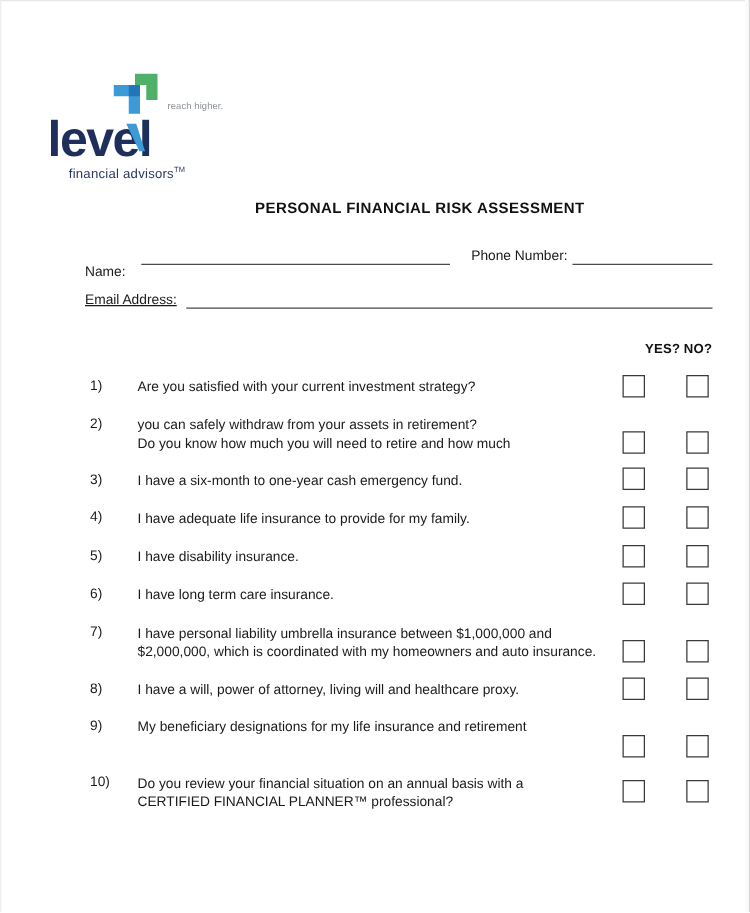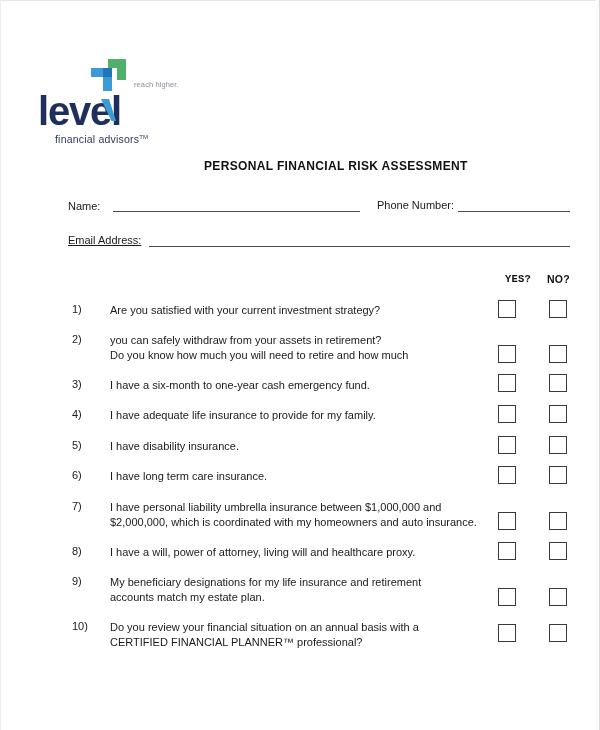--- a/index.html
+++ b/index.html
@@ -103,38 +103,38 @@
     font-size: 11px;
     color: #1a1a1a;
     white-space: nowrap;
   }
   .field-rule {
     position: absolute;
     height: 0;
     border-bottom: 1px solid #4a4a4a;
   }
 
-  #lbl-name      { left: 68px;  top: 200px; }
+  #lbl-name      { left: 68px;  top: 212px; }
   #rule-name     { left: 113px; top: 211px; width: 247px; }
   #lbl-phone     { left: 377px; top: 199px; }
   #rule-phone    { left: 458px; top: 211px; width: 112px; }
   #lbl-email     { left: 68px;  top: 234px; text-decoration: underline; }
   #rule-email    { left: 149px; top: 246px; width: 421px; }
 
   
   .col-head {
     position: absolute;
     top: 273px;
     font-size: 10.5px;
     font-weight: bold;
     letter-spacing: .2px;
     color: #111111;
     white-space: nowrap;
   }
-  #head-yes { left: 505px; font-family: Liberation Mono, monospace; }
+  #head-yes { left: 516px; }
   #head-no  { left: 547px; }
 
   
   #questions {
     position: absolute;
     left: 0;
     top: 0;
     width: 600px;
   }
   .q-row { position: absolute; left: 0; width: 600px; }
@@ -276,21 +276,20 @@
         <div class="q-text" style="top: 545px;">
           <span class="line">I have a will, power of attorney, living will and healthcare proxy.</span>
         </div>
         <div class="cb cb-yes" style="top: 542px;"></div>
         <div class="cb cb-no" style="top: 542px;"></div>
       </div>
       <div class="q-row" style="top: 0px;">
         <div class="q-num" style="top: 575px;">9)</div>
         <div class="q-text" style="top: 575px;">
           <span class="line">My beneficiary designations for my life insurance and retirement</span>
-          <span class="line">accounts match my estate plan.</span>
         </div>
         <div class="cb cb-yes" style="top: 588px;"></div>
         <div class="cb cb-no" style="top: 588px;"></div>
       </div>
       <div class="q-row" style="top: 0px;">
         <div class="q-num" style="top: 620px;">10)</div>
         <div class="q-text" style="top: 620px;">
           <span class="line">Do you review your financial situation on an annual basis with a</span>
           <span class="line">CERTIFIED FINANCIAL PLANNER™ professional?</span>
         </div>

